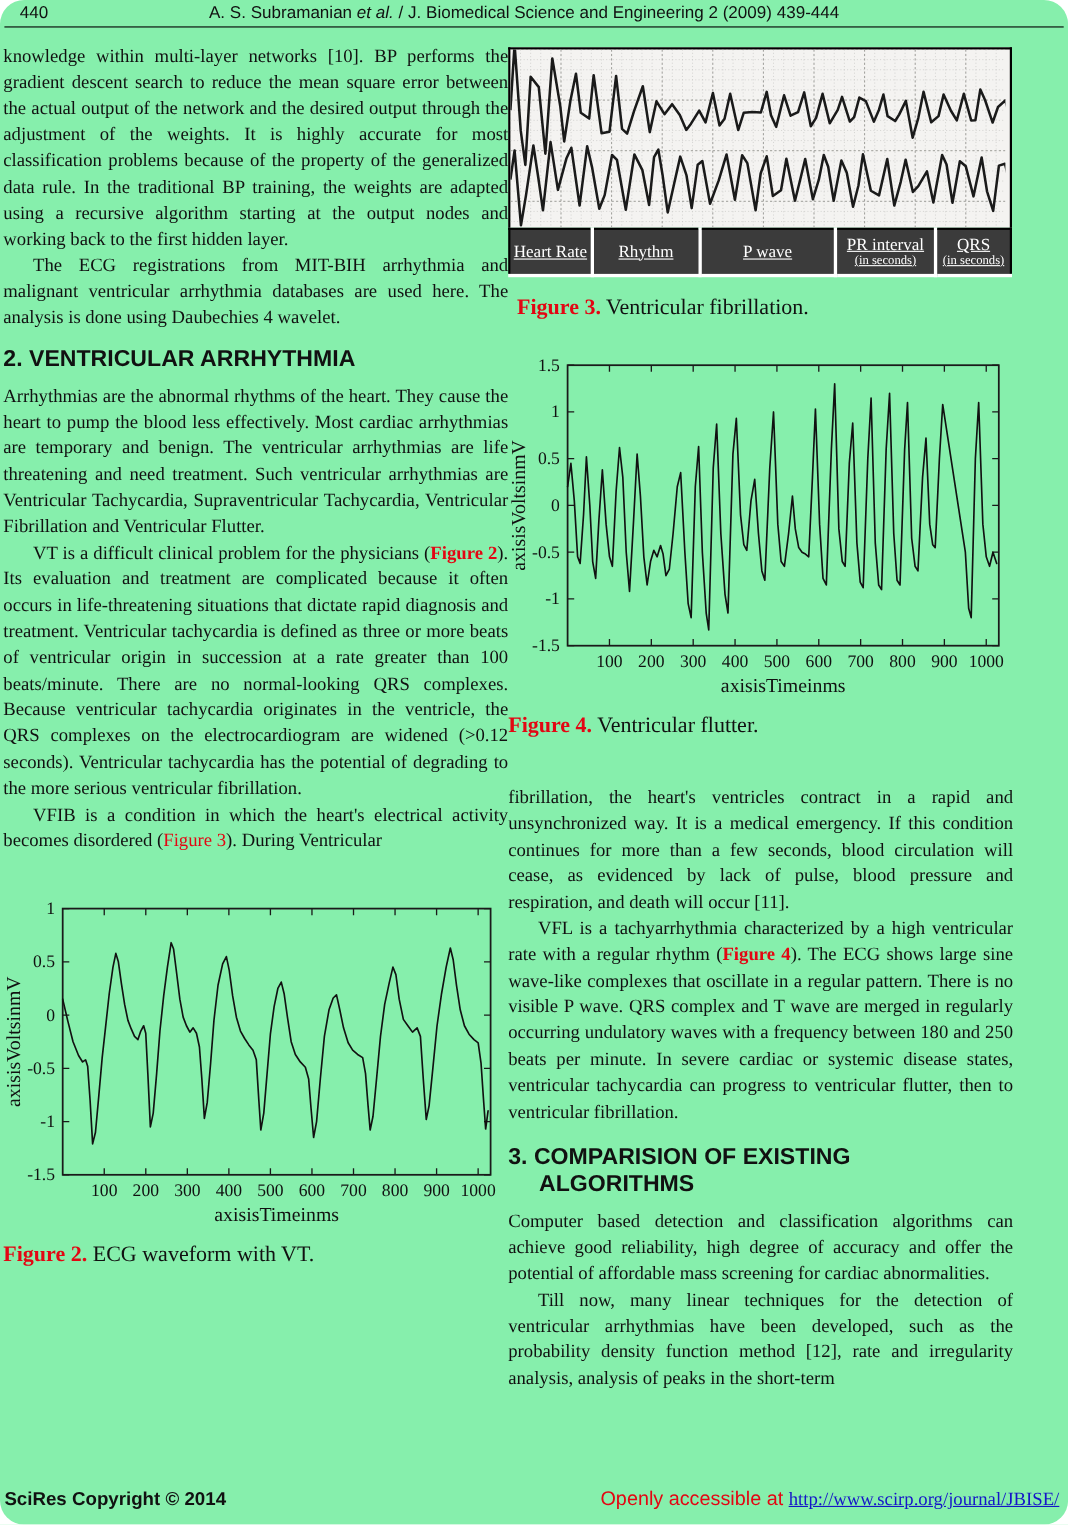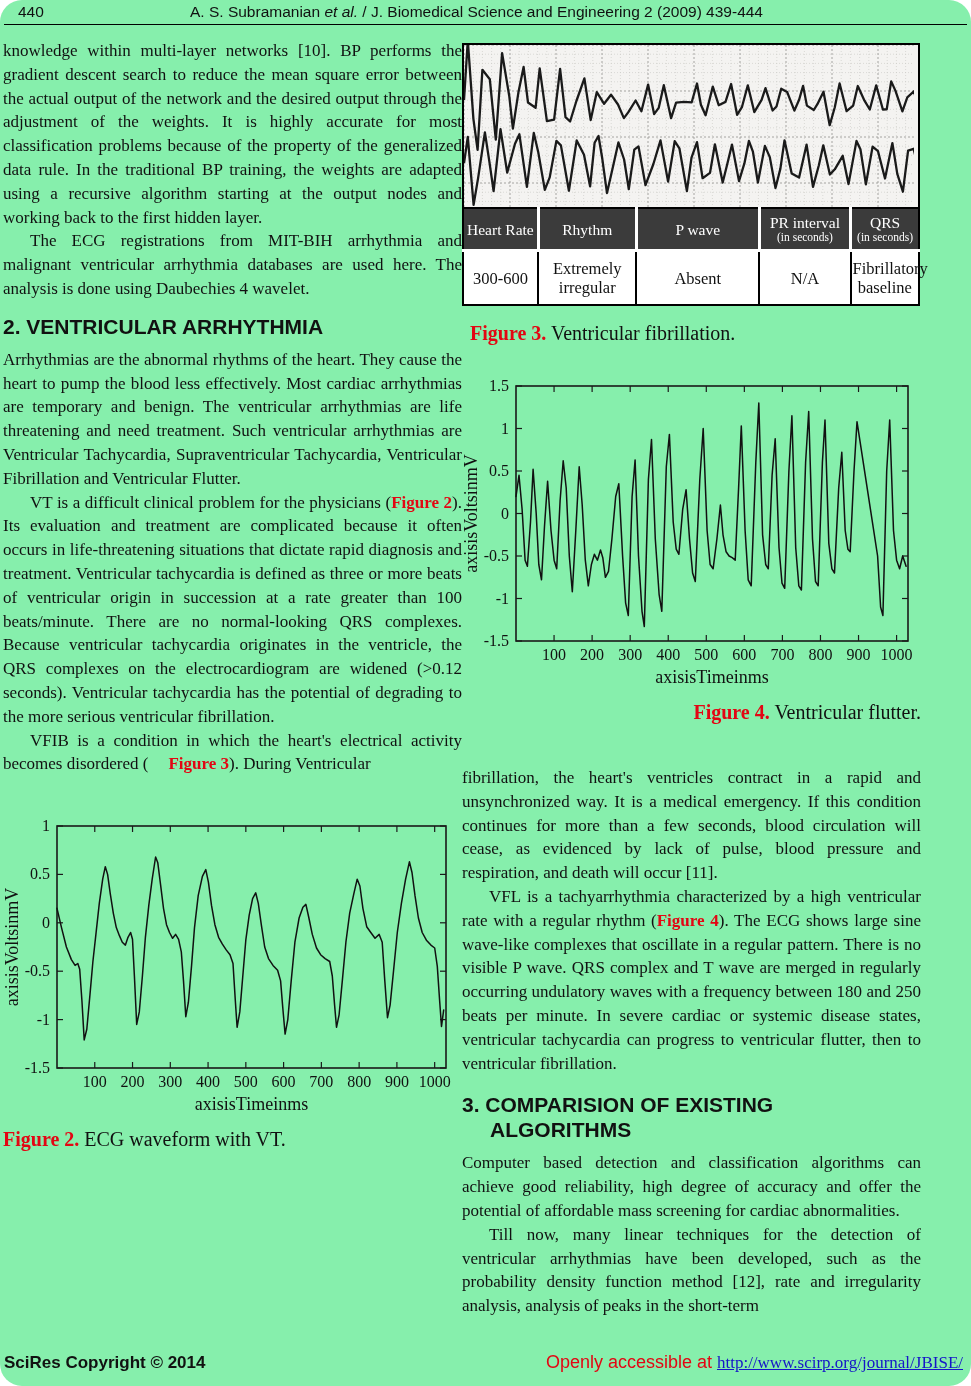--- a/index.html
+++ b/index.html
@@ -20,26 +20,26 @@
          margin:13px 0 9px 0;line-height:25px;}
   h2.hang{padding-left:28px;text-indent:-28px;}
   
   figure{margin:0;}
   .figcap{font-size:20px;line-height:20px;margin:0;}
   .fig2{margin-top:40px;}
   .fig2 .figcap{margin-top:7px;}
   .fig3{margin-top:4px;width:458px;}
   .fig3 .figcap{margin:17px 0 0 8px;}
   .fig4{margin-top:33px;}
-  .fig4 .figcap{margin-top:7px;text-align:right;}
+  .fig4 .figcap{margin-top:7px;}
   .ecg-strip{border:2px solid #000;border-bottom:none;background:#f4f3f1;font-size:0;}
   table.vfib{width:100%;border-collapse:collapse;table-layout:fixed;border:2px solid #000;}
   table.vfib th{background:var(--thdark);color:#fff;font-weight:normal;font-size:15.5px;
       line-height:17px;padding:5px 2px;border-left:3px solid #fff;border-right:3px solid #fff;
-      border-bottom:3px solid #fff;border-top:2px solid #000;font-family:"Liberation Serif",serif;}
+      border-bottom:3px solid #fff;border-top:2px solid #000;font-family:"Liberation Serif",serif;text-decoration:underline;}
   table.vfib th:first-child{border-left:2px solid #000;}
   table.vfib th:last-child{border-right:2px solid #000;}
   table.vfib td{border:2px solid #000;text-align:center;font-size:16.5px;line-height:19px;
       padding:7px 1px;background:#fff;}
   .th-sub{display:block;font-size:11.5px;line-height:13px;}
   svg text{font-family:"Liberation Serif",serif;}
   
   .ftr{position:absolute;left:4px;right:8px;top:1352px;display:flex;justify-content:space-between;
        align-items:baseline;}
   .ftr .cpy{font-family:"Liberation Sans",sans-serif;font-weight:bold;font-size:17px;}
@@ -57,21 +57,21 @@
   </div>
 
   <div class="cols">
 
     <div class="col">
       <p class="body"><span>knowledge within multi-layer networks [10]. BP performs the gradient descent search to reduce the mean square error between the actual output of the network and the desired output through the adjustment of the weights. It is highly accurate for most classification problems because of the property of the generalized data rule. In the traditional BP training, the weights are adapted using a recursive algorithm starting at the output nodes and working back to the first hidden layer.</span></p>
       <p class="body ind"><span>The ECG registrations from MIT-BIH arrhythmia and malignant ventricular arrhythmia databases are used here. The analysis is done using Daubechies 4 wavelet.</span></p>
       <h2 class="sec">2. VENTRICULAR ARRHYTHMIA</h2>
       <p class="body"><span>Arrhythmias are the abnormal rhythms of the heart. They cause the heart to pump the blood less effectively. Most cardiac arrhythmias are temporary and benign. The ventricular arrhythmias are life threatening and need treatment. Such ventricular arrhythmias are Ventricular Tachycardia, Supraventricular Tachycardia, Ventricular Fibrillation and Ventricular Flutter.</span></p>
       <p class="body ind"><span>VT is a difficult clinical problem for the physicians (</span><span style="font-weight: bold; color: rgb(227, 6, 19);">Figure 2</span><span>). Its evaluation and treatment are complicated because it often occurs in life-threatening situations that dictate rapid diagnosis and treatment. Ventricular tachycardia is defined as three or more beats of ventricular origin in succession at a rate greater than 100 beats/minute. There are no normal-looking QRS complexes. Because ventricular tachycardia originates in the ventricle, the QRS complexes on the electrocardiogram are widened (&gt;0.12 seconds). Ventricular tachycardia has the potential of degrading to the more serious ventricular fibrillation.</span></p>
-      <p class="body ind"><span>VFIB is a condition in which the heart's electrical activity becomes disordered (</span><span style="font-weight: bold; color: rgb(227, 6, 19); margin-left: 20px;">Figure 3</span><span>). During Ventricular</span></p>
+      <p class="body ind"><span>VFIB is a condition in which the heart's electrical activity becomes disordered (</span><span style="font-weight: normal; color: rgb(227, 6, 19);">Figure 3</span><span>). During Ventricular</span></p>
 
       <figure class="fig2">
         <svg width="455" height="302">
             <rect x="54" y="10" width="389" height="242" fill="none" stroke="#1a1a1a" stroke-width="1.6"></rect>
             <line x1="54" y1="10" x2="60" y2="10" stroke="#1a1a1a" stroke-width="1.2"></line>
             <line x1="437" y1="10" x2="443" y2="10" stroke="#1a1a1a" stroke-width="1.2"></line>
             <text x="47" y="15" text-anchor="end" font-size="16" fill="#111">1</text>
             <line x1="54" y1="58.400000000000006" x2="60" y2="58.400000000000006" stroke="#1a1a1a" stroke-width="1.2"></line>
             <line x1="437" y1="58.400000000000006" x2="443" y2="58.400000000000006" stroke="#1a1a1a" stroke-width="1.2"></line>
             <text x="47" y="63.400000000000006" text-anchor="end" font-size="16" fill="#111">0.5</text>
@@ -144,27 +144,20 @@
               <col style="width:20%">
               <col style="width:15%">
           </colgroup>
           <tbody>
               <tr>
             <th><span>Heart Rate</span></th>
             <th><span>Rhythm</span></th>
             <th><span>P wave</span></th>
             <th><span>PR interval</span><span class="th-sub">(in seconds)</span></th>
             <th><span>QRS</span><span class="th-sub">(in seconds)</span></th>
-          </tr>
-          <tr>
-            <td>300-600</td>
-            <td>Extremely irregular</td>
-            <td>Absent</td>
-            <td>N/A</td>
-            <td>Fibrillatory baseline</td>
           </tr>
         </tbody>
           </table>
         <figcaption class="figcap"><span style="font-weight: bold; color: rgb(227, 6, 19);">Figure 3.</span><span> Ventricular fibrillation.</span></figcaption>
       </figure>
 
       <figure class="fig4">
         <svg width="458" height="315">
             <rect x="54" y="10" width="392" height="255" fill="none" stroke="#1a1a1a" stroke-width="1.6"></rect>
             <line x1="54" y1="10" x2="60" y2="10" stroke="#1a1a1a" stroke-width="1.2"></line>

